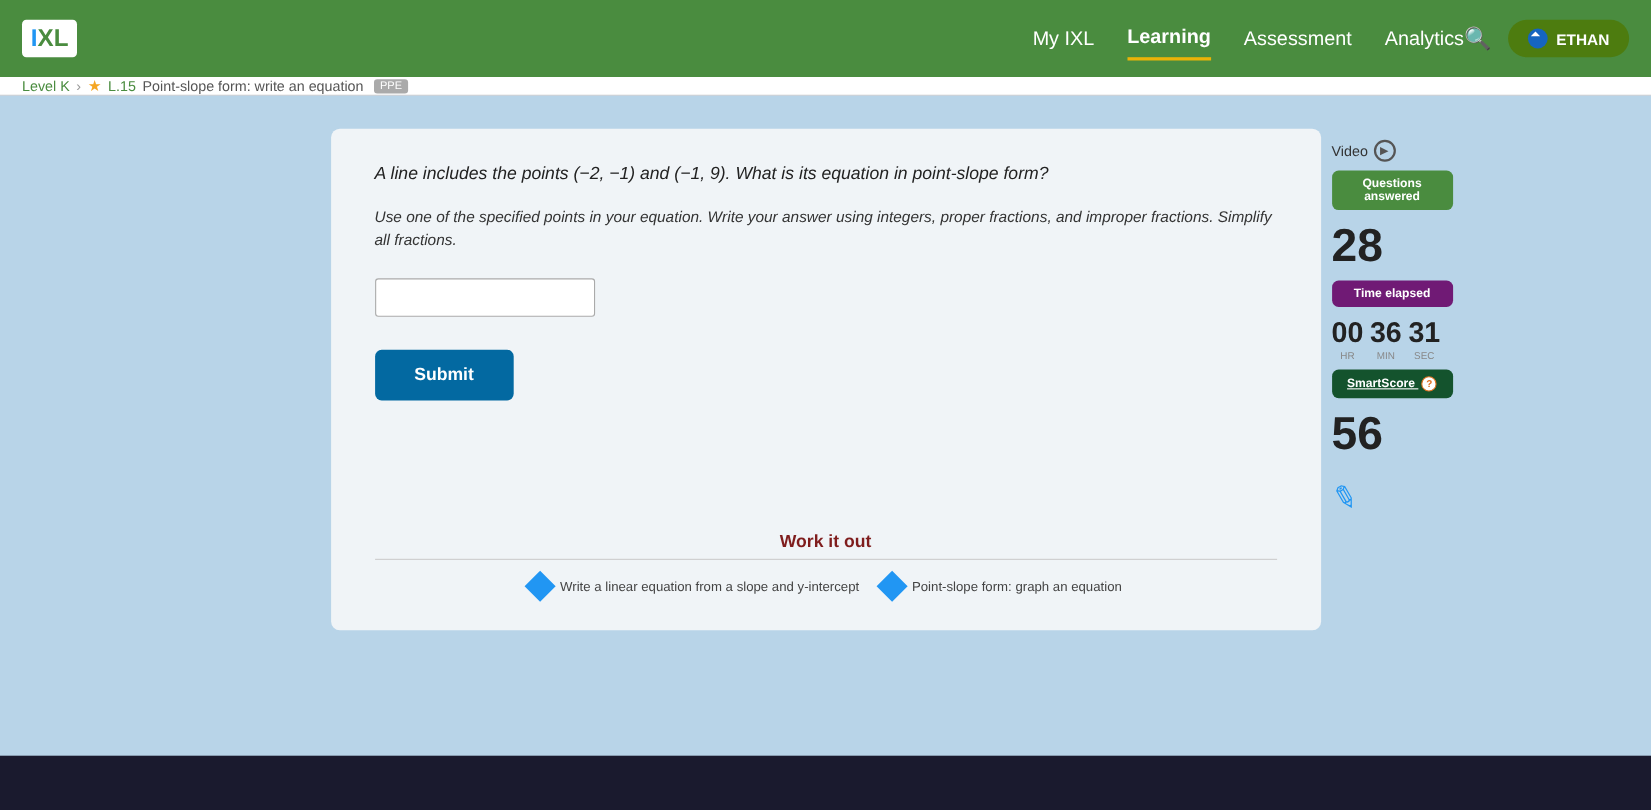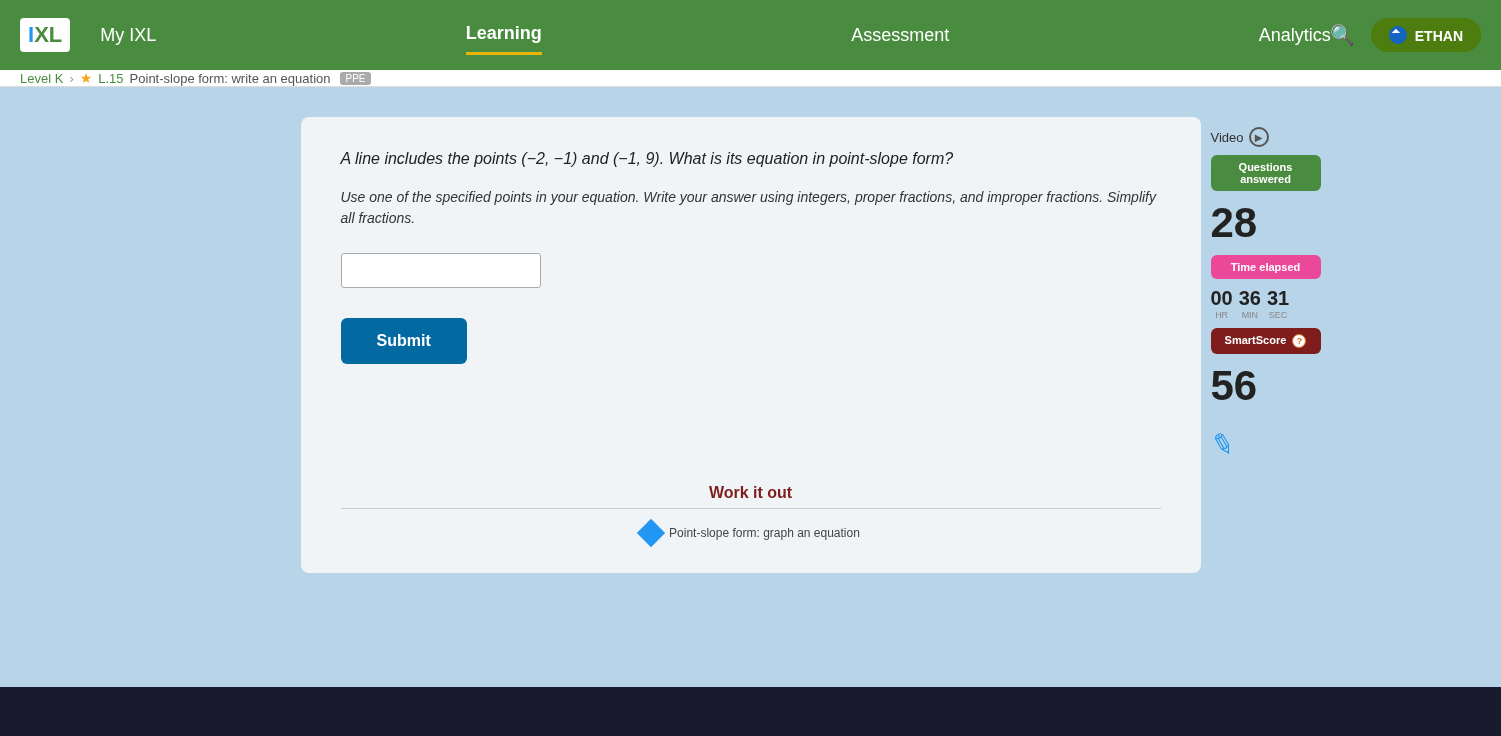--- a/index.html
+++ b/index.html
@@ -37,21 +37,21 @@
     .logo-xl {
       color: #4a8c3f;
       font-size: 22px;
       font-weight: 900;
     }
     .nav-links {
       display: flex;
       align-items: center;
       gap: 30px;
       flex: 1;
-      justify-content: space-between;
+      justify-content: flex-end;
     }
     .nav-link {
       color: white;
       text-decoration: none;
       font-size: 18px;
       font-weight: 400;
       padding: 8px 0;
       cursor: pointer;
     }
     .nav-link.active {
@@ -178,61 +178,62 @@
     }
 
     .questions-count {
       font-size: 42px;
       font-weight: 700;
       color: #222;
       text-align: center;
     }
 
     .time-badge {
-      background: #ec4899;
+      background: #701a75;
       color: white;
       border-radius: 6px;
       padding: 6px 10px;
       text-align: center;
       font-size: 11px;
       font-weight: 700;
       width: 110px;
     }
 
     .timer-display {
       display: flex;
       gap: 6px;
       justify-content: center;
       align-items: flex-end;
     }
     .timer-num {
-      font-size: 20px;
+      font-size: 26px;
       font-weight: 700;
       color: #222;
     }
     .timer-label {
       font-size: 9px;
       color: #888;
       text-align: center;
     }
     .timer-col {
       display: flex;
       flex-direction: column;
       align-items: center;
     }
 
     .smart-badge {
-      background: #7f1d1d;
+      background: #14532d;
       color: white;
       border-radius: 6px;
       padding: 6px 10px;
       text-align: center;
       font-size: 11px;
       font-weight: 700;
       width: 110px;
+      text-decoration: underline;
     }
 
     .smart-score {
       font-size: 42px;
       font-weight: 700;
       color: #222;
       text-align: center;
     }
 
     .pencil-icon-container {
@@ -386,20 +387,24 @@
       
       <input class="answer-input" type="text" style="">
 
       
       <button class="submit-btn">Submit</button>
 
       
       <div class="work-it-out">
         <div class="work-it-out-title">Work it out</div>
         <div class="help-links">
+          <div class="help-link-item">
+            <div class="diamond-icon"></div>
+            <span>Write a linear equation from a slope and y-intercept</span>
+          </div>
           <div class="help-link-item">
             <div class="diamond-icon"></div>
             <span>Point-slope form: graph an equation</span>
           </div>
         </div>
       </div>
 
     </div>
 
     <div class="card-sidebar">

